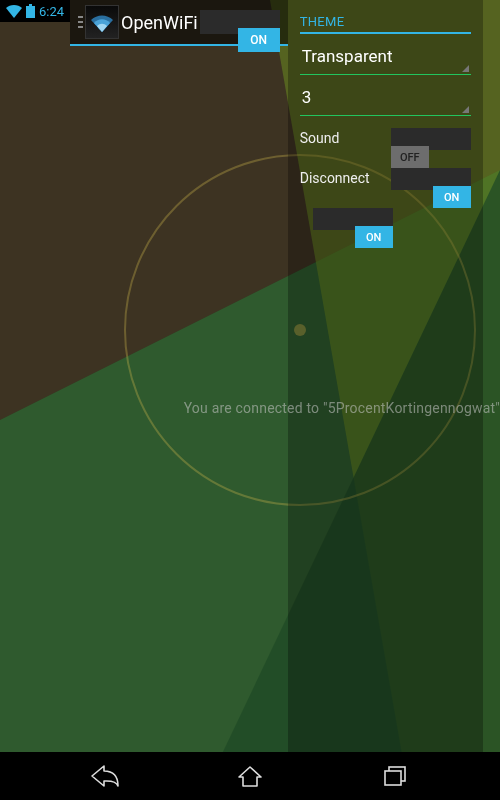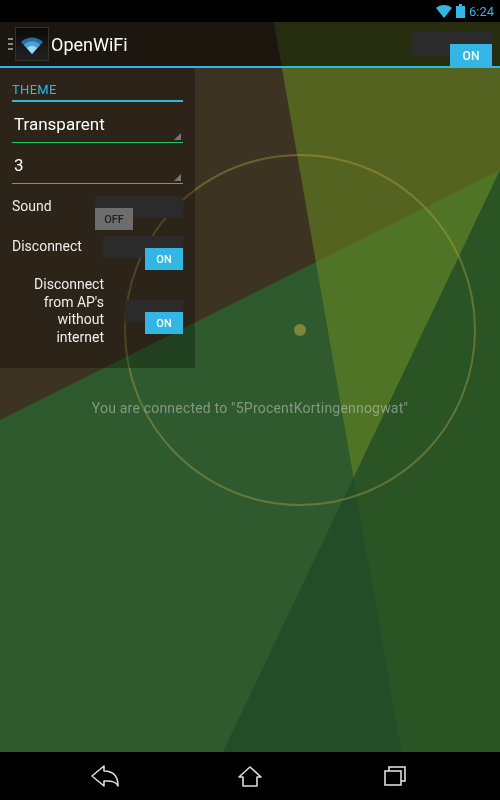--- a/index.html
+++ b/index.html
@@ -17,21 +17,20 @@
   inset: 0;
   background: #2a2218;
   overflow: hidden;
 }
 .wallpaper svg { position: absolute; inset: 0; }
 
 .overlay {
   position: absolute;
   inset: 0;
   display: flex;
-  flex-direction: column;
 }
 
 
 .status-bar {
   height: 22px;
   background: #000;
   display: flex;
   align-items: center;
   justify-content: flex-end;
   padding: 0 6px;
@@ -64,28 +63,28 @@
 
 .toggle {
   position: relative;
   width: 80px; height: 24px;
   background: #2b2b2b;
   display: flex; align-items: center;
 }
 .toggle-knob {
   position: absolute;
   width: 42px; height: 24px;
-  top: 12px;
+  top: 18px;
   display: flex; align-items: center; justify-content: center;
   font-size: 12px; font-weight: 500;
   color: #fff;
 }
 .toggle.on .toggle-knob { right: 0; background: #33b5e5; }
 .toggle.off .toggle-knob { left: 0; background: #6d6d6d; color: #222; }
-.toggle.small { width: 88px; height: 22px; margin-left: 13px; }
+.toggle.small { width: 80px; height: 22px; margin-left: 13px; }
 .toggle.small .toggle-knob { width: 38px; height: 22px; font-size: 11px; }
 
 
 .panel {
   width: 195px;
   padding: 10px 12px 16px 12px;
   background: rgba(0,0,0,0.28);
   display: flex;
   flex-direction: column;
   gap: 6px;
@@ -112,29 +111,28 @@
   width: 0; height: 0;
   border-left: 7px solid transparent;
   border-bottom: 7px solid #777;
 }
 .notif-row {
   display: flex;
   align-items: center;
   justify-content: space-between;
   gap: 8px;
   padding: 6px 0;
-  text-align: right;
 }
 .notif-row .lbl { color: #eee; font-size: 14px; line-height: 1.25; max-width: 92px; }
 
 .status-msg {
   position: absolute;
   top: 400px;
   left: 0; right: 0;
-  text-align: center;
+  text-align: right;
   color: rgba(200,200,200,0.55);
   font-size: 14px;
   letter-spacing: 0.2px;
 }
 
 
 .nav-bar {
   position: absolute;
   bottom: 0; left: 0; right: 0;
   height: 48px;
@@ -215,21 +213,20 @@
       </div>
 
       <div class="notif-row">
         <div class="lbl">Disconnect</div>
         <div class="toggle small on">
           <div class="toggle-knob">ON</div>
         </div>
       </div>
 
       <div class="notif-row">
-        <div class="lbl">Disconnect from AP's without internet</div>
         <div class="toggle small on">
           <div class="toggle-knob">ON</div>
         </div>
       </div>
     </div>
   </div>
 
   <div class="status-msg">You are connected to "5ProcentKortingennogwat"</div>
 
   <div class="nav-bar">

